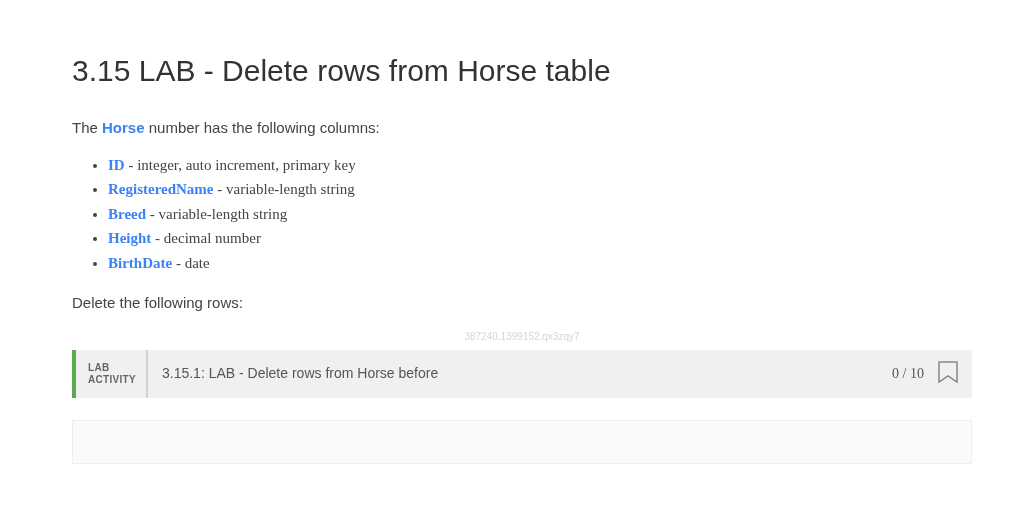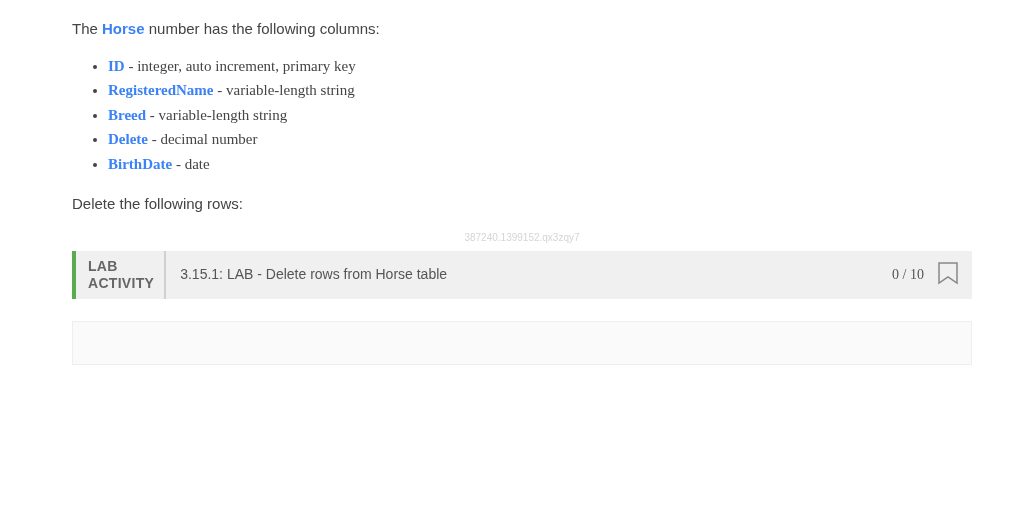--- a/index.html
+++ b/index.html
@@ -6,56 +6,57 @@
   .page{width:1024px;box-sizing:border-box;padding:18px 52px 0 72px;}
   h1{font-size:30px;font-weight:500;color:#333;margin:30px 0 24px;}
   p{margin:0 0 14px;}
   ul{margin:0 0 18px 18px;padding:0 0 0 18px;}
   ol{margin:0 0 18px 18px;padding:0 0 0 18px;}
   li{margin:0 0 2px;font-family:Liberation Serif, serif;}
   .b{font-weight:600;color:#3b82f6;}
   .wm{font-size:10px;color:#d5d5d5;margin:6px 0 6px;text-align:center;}
   
   .lab-bar{display:flex;align-items:stretch;background:#f0f0f0;border-left:4px solid #5aaa4e;height:48px;box-sizing:border-box;}
-  .lab-label{display:flex;flex-direction:column;justify-content:center;padding:0 10px 0 12px;border-right:2px solid #d0d0d0;font-size:14px;font-weight:700;color:#666;line-height:1.15;letter-spacing:.3px;}
+  .lab-label{display:flex;flex-direction:column;justify-content:center;padding:0 10px 0 12px;border-right:2px solid #d0d0d0;font-size:10px;font-weight:700;color:#666;line-height:1.15;letter-spacing:.3px;}
   .lab-title{display:flex;align-items:center;padding:0 14px;font-size:14px;color:#555;flex:1;}
   .lab-score{display:flex;align-items:center;padding:0 10px;font-size:14px;color:#555;font-family:Liberation Serif, serif;}
   .bookmark{display:flex;align-items:center;padding:0 14px 0 4px;}
   .bookmark svg{display:block;}
   
   .file-bar{margin-top:22px;background:#fafafa;border:1px solid #eee;height:42px;display:flex;align-items:center;position:relative;}
 </style>
 </head>
 <body>
 
 <div class="page">
+  <h1>3.15 LAB - Delete rows from Horse table</h1>
 
   <p>
     <span>The </span><span class="b">Horse</span><span> number has the following columns:</span>
   </p>
 
   <ul>
     <li><span class="b">ID</span><span> - integer, auto increment, primary key</span></li>
     <li><span class="b">RegisteredName</span><span> - variable-length string</span></li>
     <li><span class="b">Breed</span><span> - variable-length string</span></li>
-    <li><span class="b">Delete</span><span> - decimal number</span></li>
+    <li><span class="b">Height</span><span> - decimal number</span></li>
     <li><span class="b">BirthDate</span><span> - date</span></li>
   </ul>
 
   <p>Delete the following rows:</p>
 
 
   <div class="wm">387240.1399152.qx3zqy7</div>
 
   <div class="lab-bar">
     <div class="lab-label">
       <span>LAB</span>
       <span>ACTIVITY</span>
     </div>
-    <div class="lab-title">3.15.1: LAB - Delete rows from Horse table</div>
+    <div class="lab-title">3.15.1: LAB - Delete rows from Horse before</div>
     <div class="lab-score">0 / 10</div>
     <div class="bookmark">
       <svg width="20" height="26" viewBox="0 0 20 26">
           <path d="M1 1 H19 V21 L10 15 L1 21 Z" fill="none" stroke="#888" stroke-width="1.5"></path>
         </svg>
     </div>
   </div>
 
   <div class="file-bar">
     

